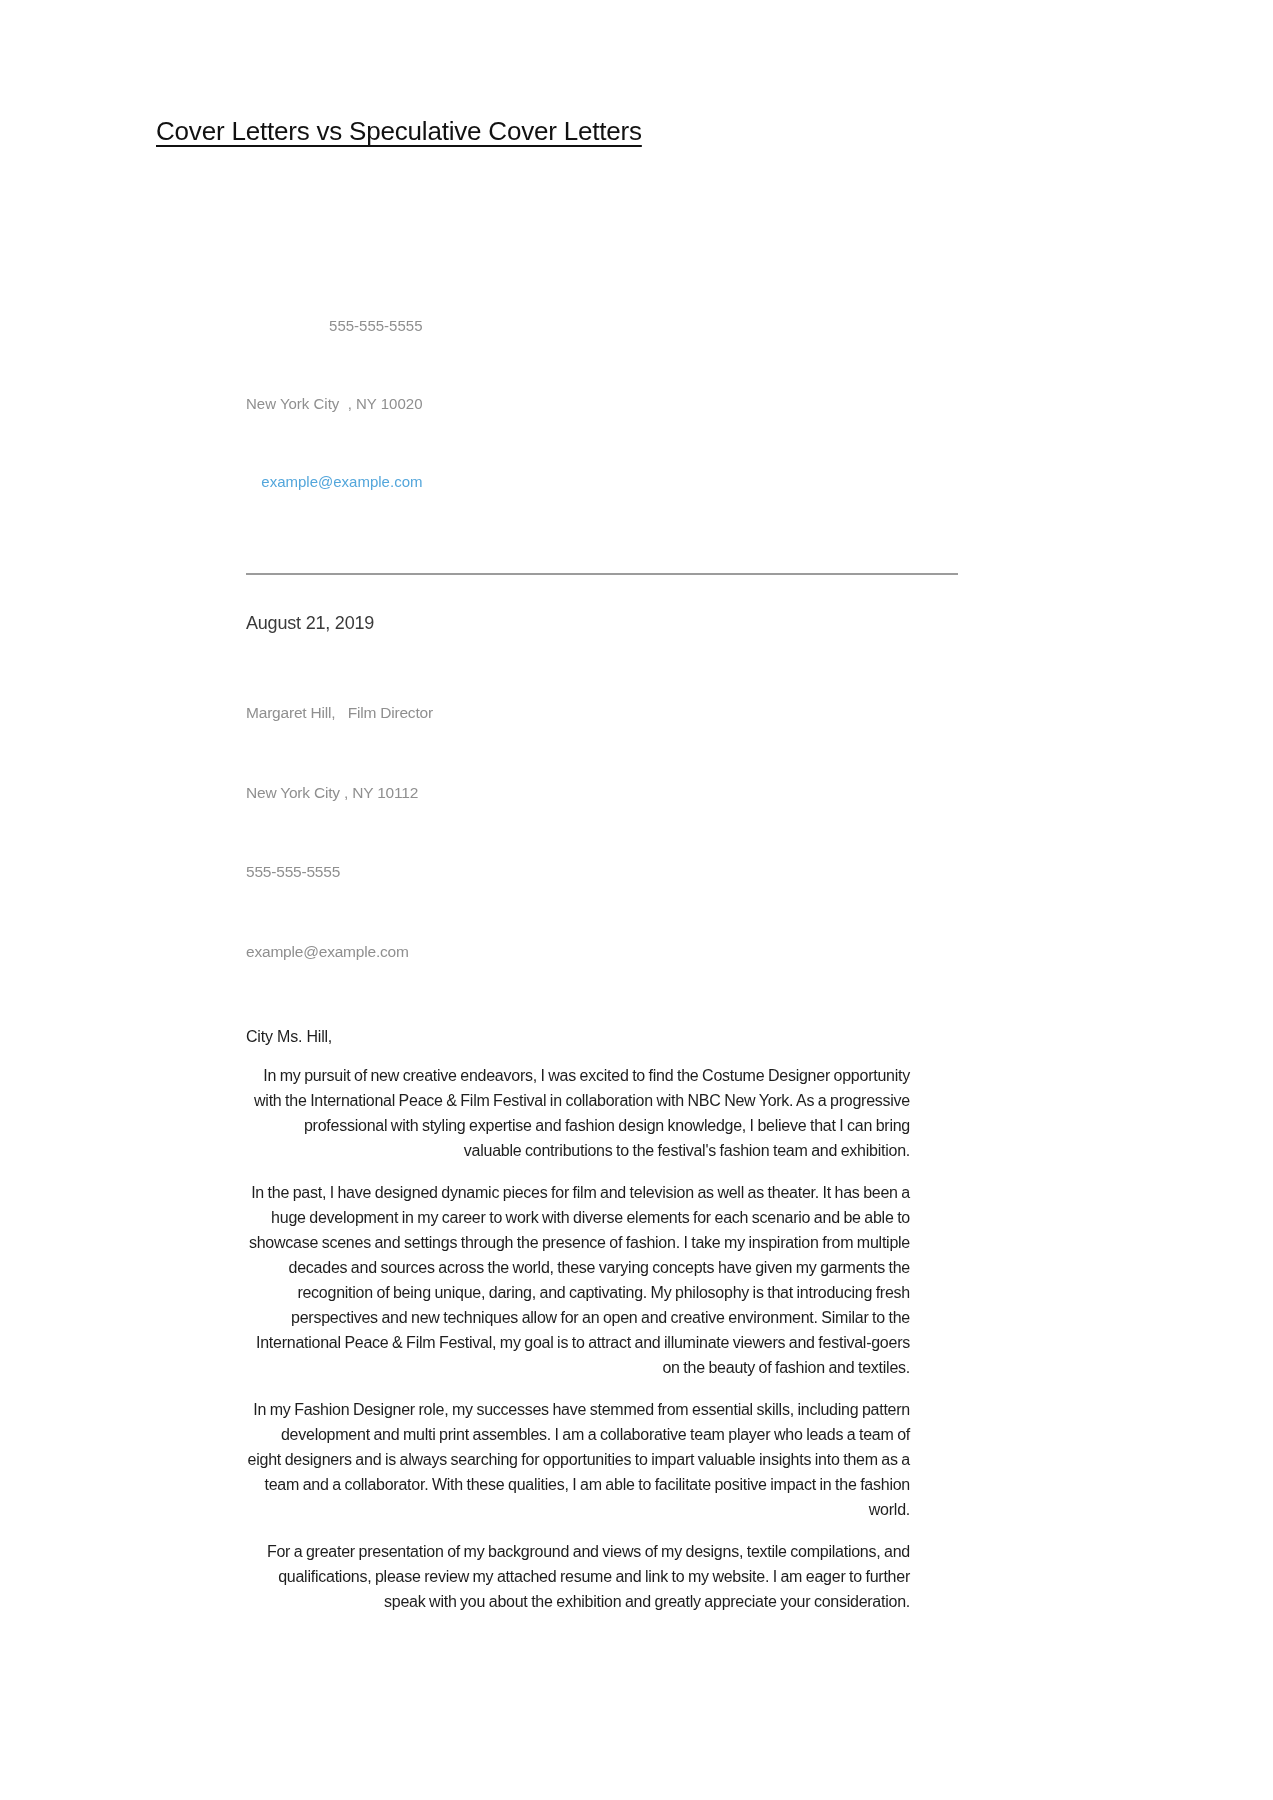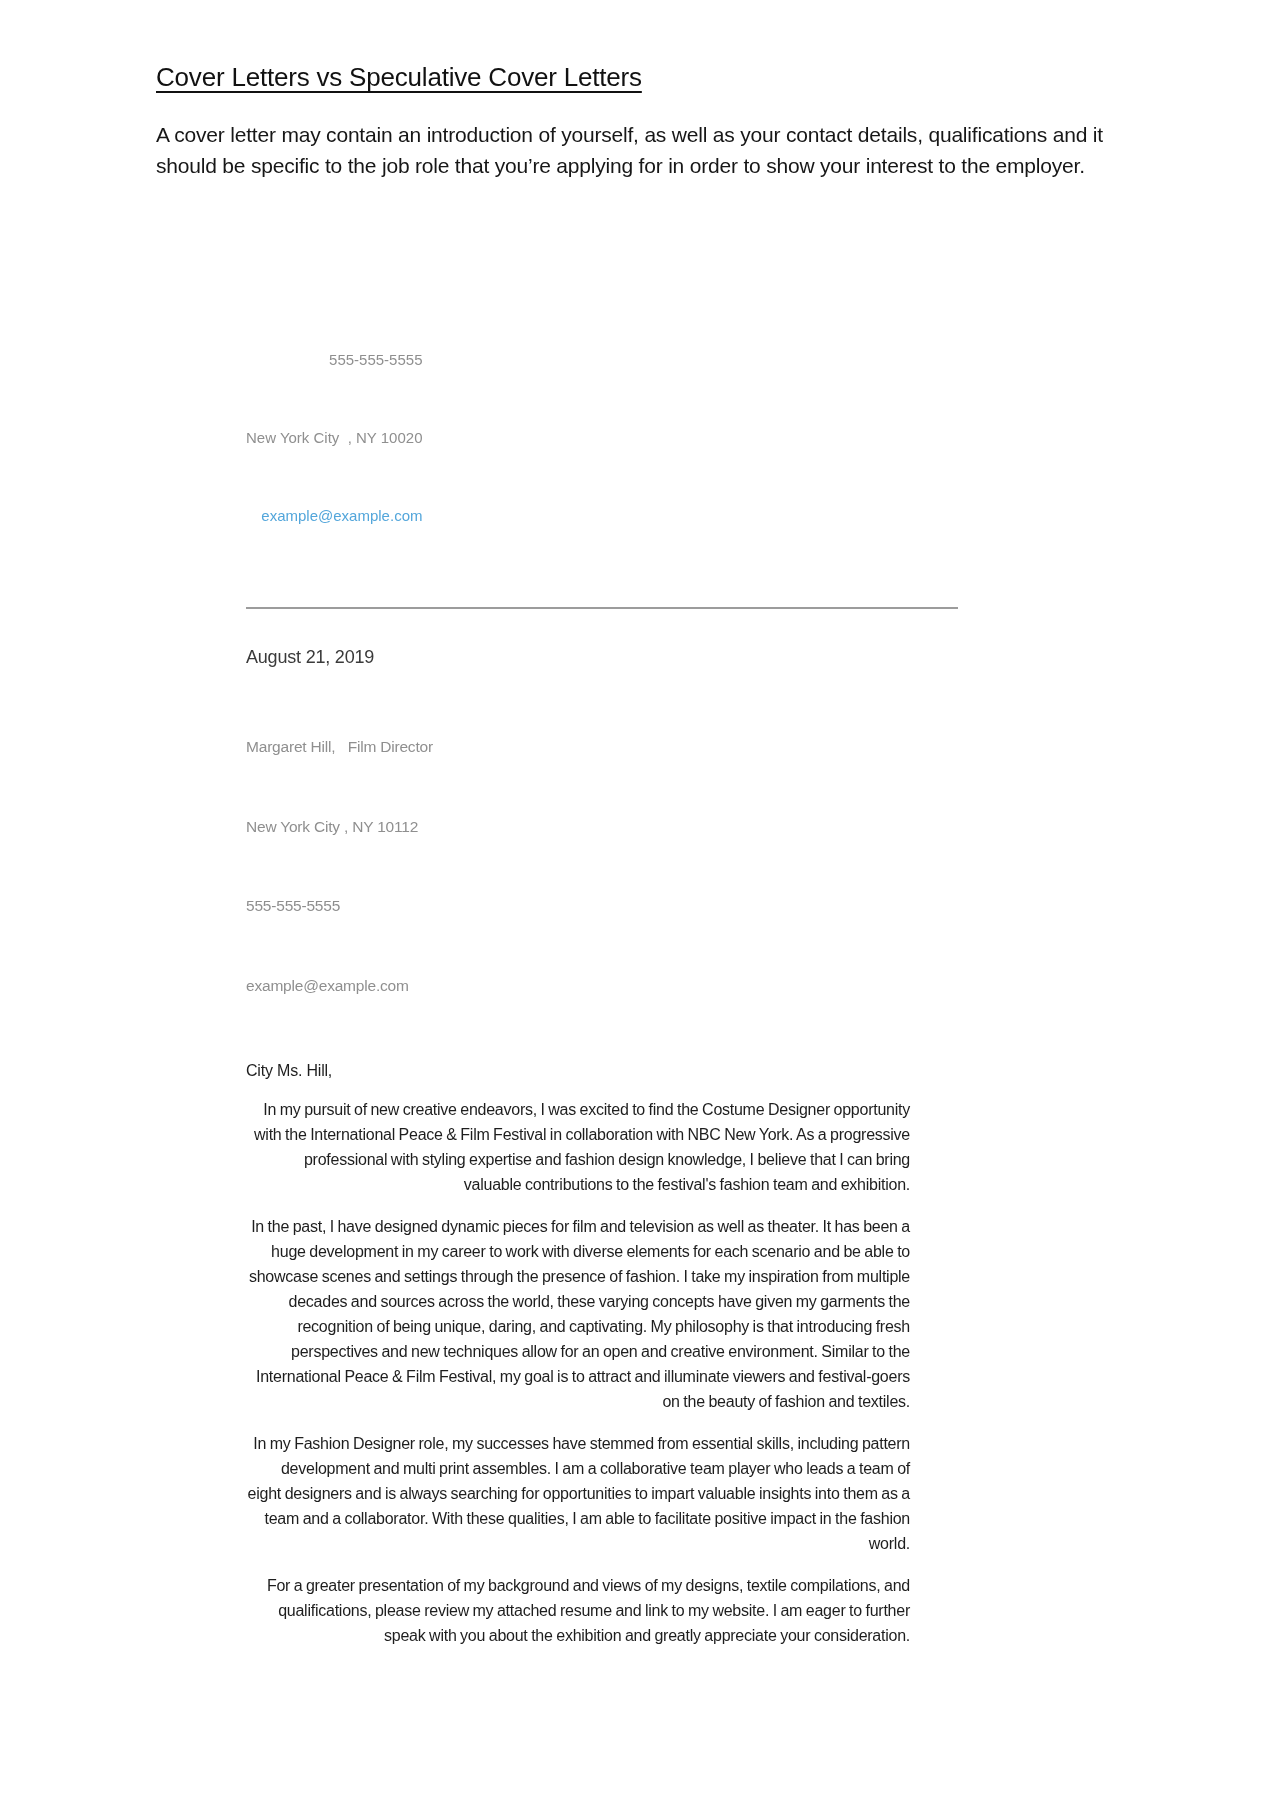--- a/index.html
+++ b/index.html
@@ -8,21 +8,21 @@
     width: 1273px; height: 1800px;
     overflow: hidden;
     font-family: "Liberation Sans", sans-serif;
     color: #1a1a1a;
     position: relative;
   }
   .page { width: 1273px; height: 1800px; background: #ffffff; }
 
   
   .doc-heading {
-    padding-top: 62px;
+    padding-top: 116px;
     margin-left: 156px;
     font-size: 26px;
     font-weight: 400;
     color: #111111;
     text-decoration: underline;
     text-underline-offset: 5px;
     letter-spacing: -0.2px;
   }
   .doc-para {
     margin: 26px 150px 0 156px;
@@ -93,21 +93,20 @@
     text-align: right;
   }
 </style>
 </head>
 <body>
 
 <div class="page">
 
   <h1 class="doc-heading">Cover Letters vs Speculative Cover Letters</h1>
 
-  <p class="doc-para">A cover letter may contain an introduction of yourself, as well as your contact details, qualifications and it should be specific to the job role that you’re applying for in order to show your interest to the employer.</p>
 
   <div class="letter">
 
     <div class="letterhead">
       <div class="sender-contact" style="color: rgb(143, 143, 143);">
         <div>555-555-5555</div>
         <div>New York City  , NY 10020</div>
         <div class="sender-email" style="color: rgb(83, 166, 219);">example@example.com</div>
       </div>
     </div>

